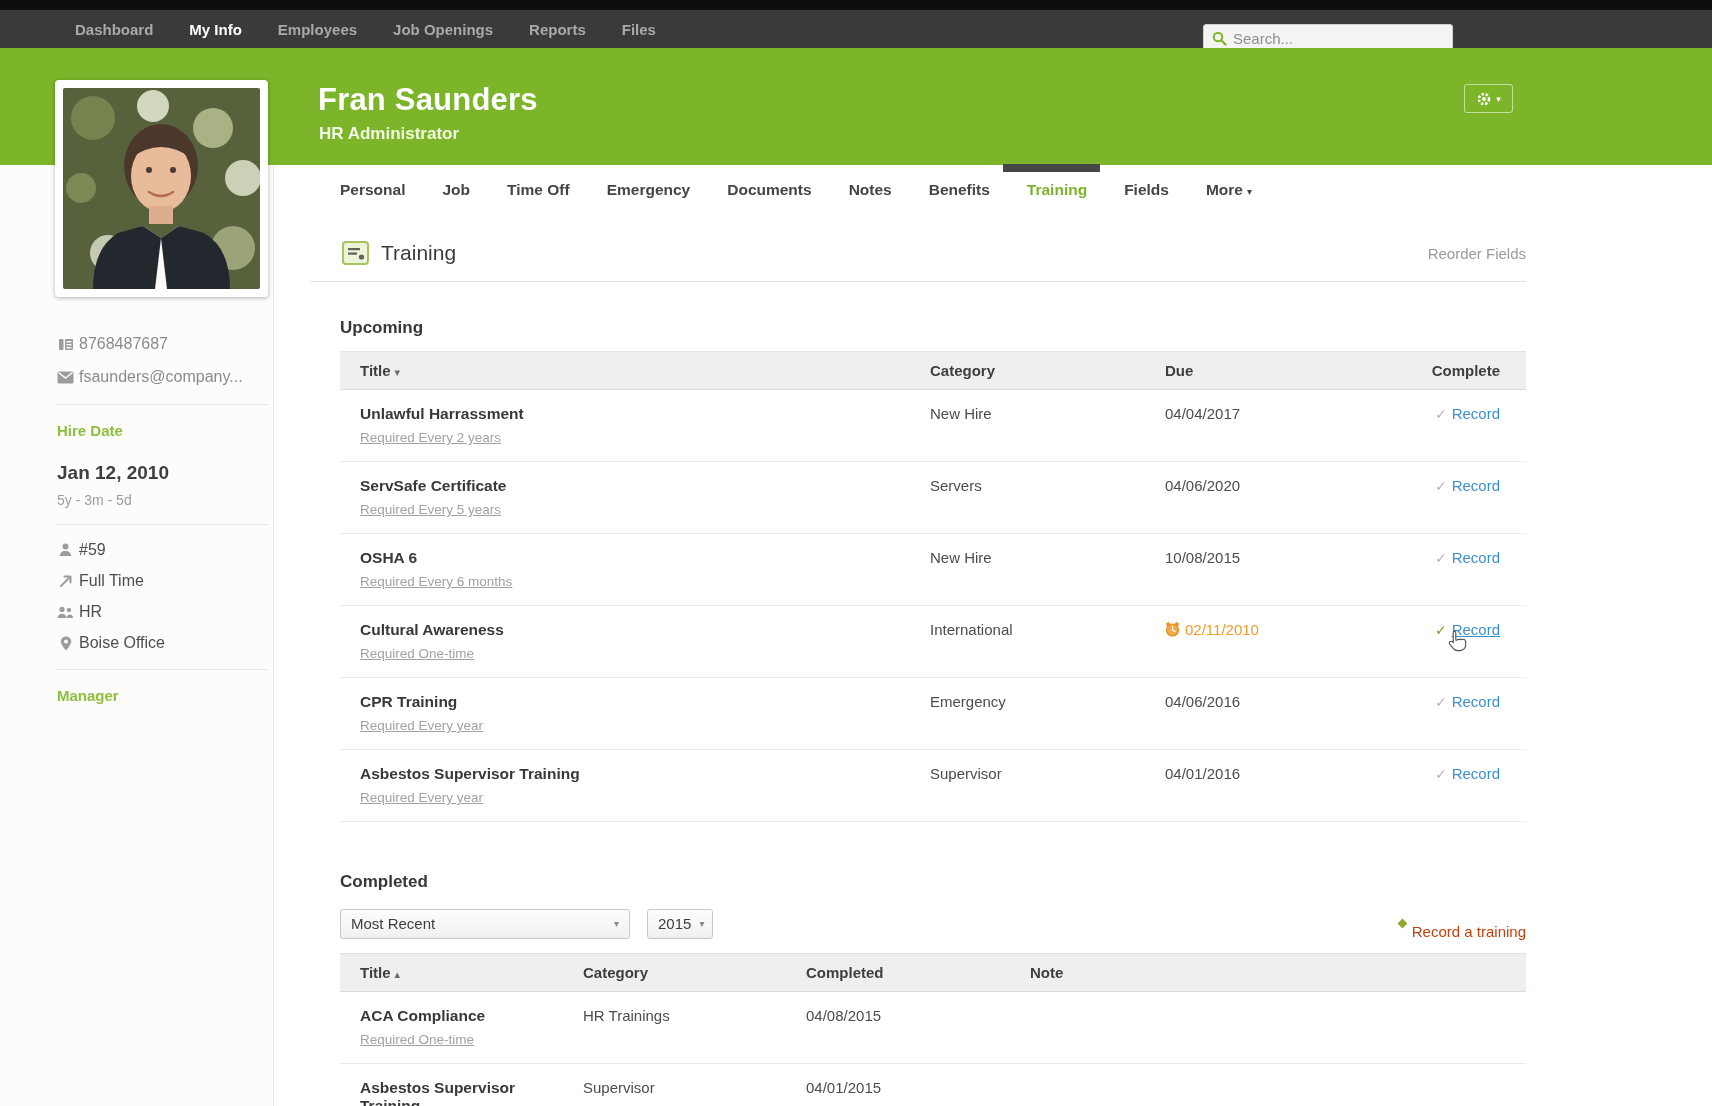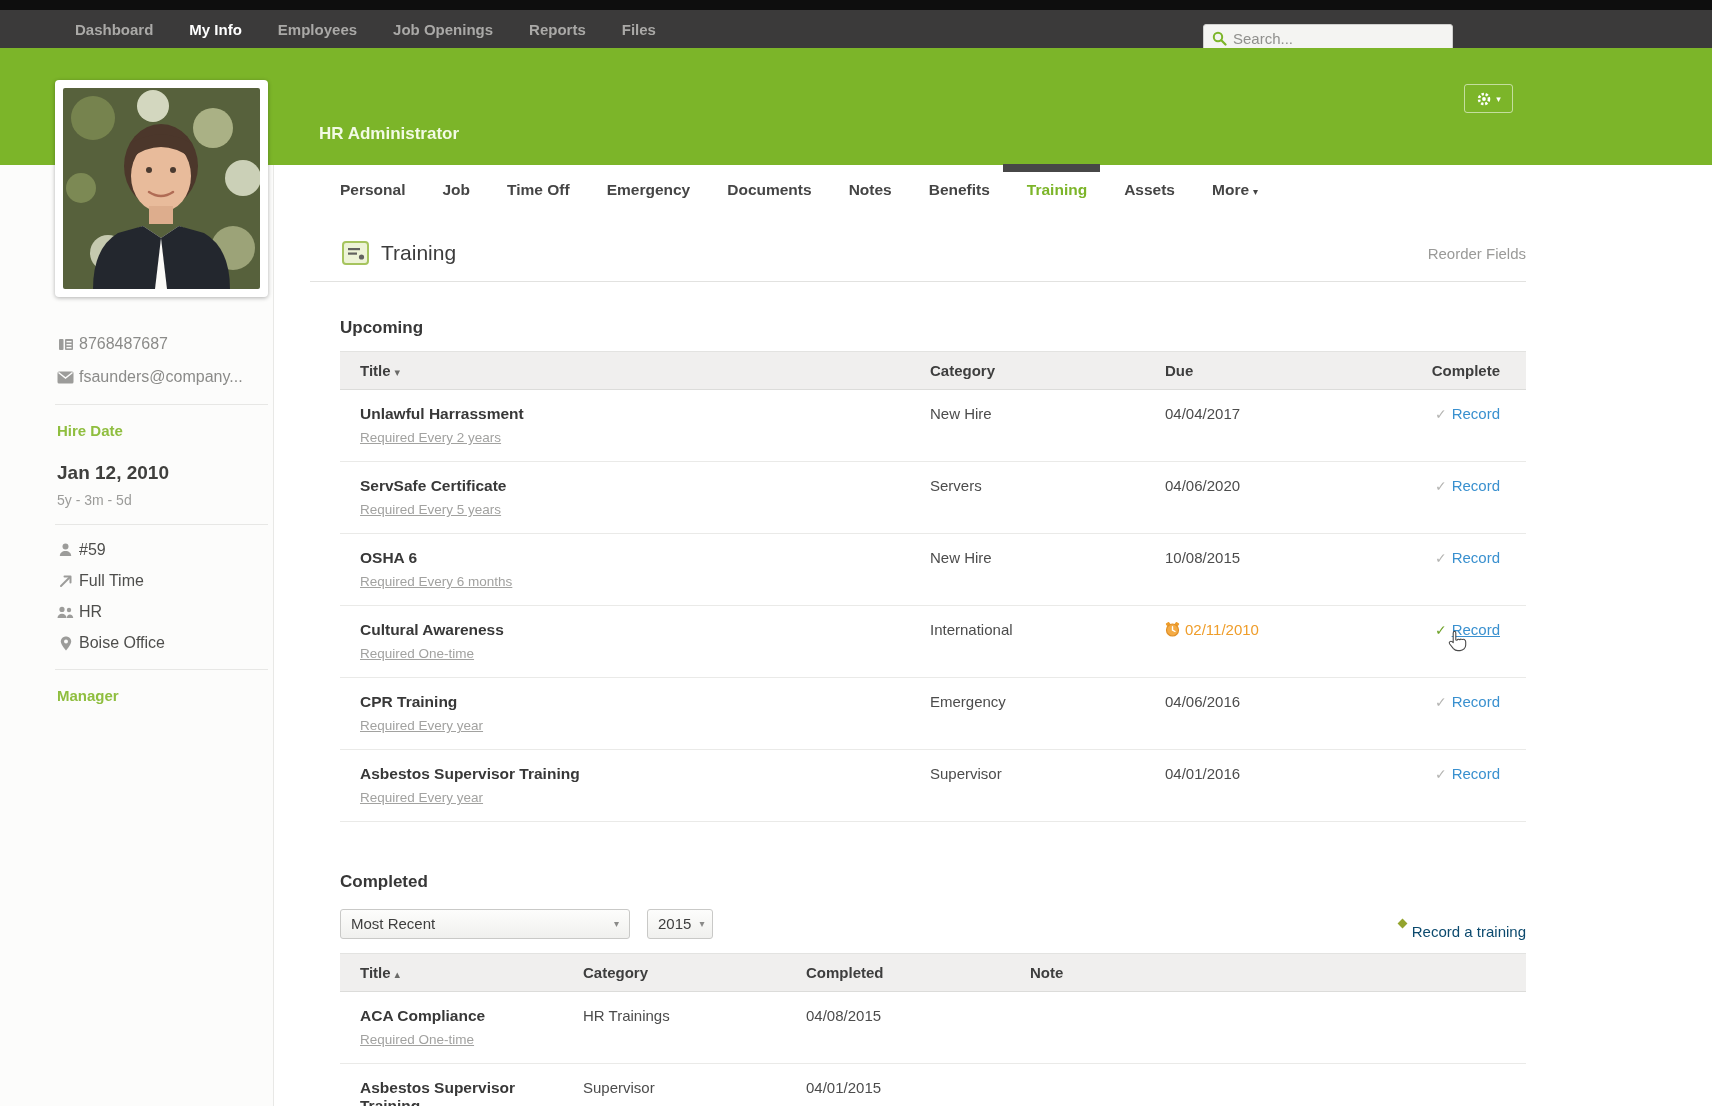--- a/index.html
+++ b/index.html
@@ -79,21 +79,21 @@
   .sort-arrow { font-size:11px; color:#6b6b69; margin-left:4px; }
 
   .filter-row { display:flex; align-items:center; margin:15px 0 0 30px; width:1186px; }
   .select { height:30px; background:linear-gradient(#fdfdfc,#f0f0ee); border:1px solid #c9c9c7; border-radius:3px;
       display:flex; align-items:center; padding:0 10px; font-size:15px; color:#3e3e3e; cursor:pointer; }
   .select .caret { margin-left:auto; color:#8a8a88; font-size:10px; padding-left:8px; }
   .sel-sort { width:290px; }
   .sel-year { width:66px; margin-left:17px; }
   .add-training { margin-left:auto; display:flex; align-items:center; gap:6px; cursor:pointer; }
   .add-diamond { width:7px; height:7px; background:#94a42e; transform:rotate(45deg); }
-  .add-training a { color:#0c4a6e; font-size:15px; text-decoration:none;margin-top:16px; }
+  .add-training a { color:#c2410c; font-size:15px; text-decoration:none;margin-top:16px; }
 
   .co-c1 { width:243px; padding-left:20px !important; }
   .co-c2 { width:223px; }
   .co-c3 { width:224px; }
   .co-c4 { width:auto; }
 
   .cursor-hand { position:absolute; left:1447px; top:630px; z-index:20; }
 </style>
 </head>
 <body>
@@ -114,20 +114,21 @@
     <div class="search-box">
       <svg width="15" height="15" viewBox="0 0 15 15">
         <circle cx="6" cy="6" r="4.2" fill="none" stroke="#7cb529" stroke-width="2"></circle>
         <line x1="9.3" y1="9.3" x2="13.5" y2="13.5" stroke="#7cb529" stroke-width="2.2" stroke-linecap="round"></line>
       </svg>
       <input type="text" placeholder="Search..." style="">
     </div>
   </div>
 
   <div class="green-band"></div>
+  <div class="emp-name">Fran Saunders</div>
   <div class="emp-title">HR Administrator</div>
   <div class="gear-btn">
     <svg width="16" height="16" viewBox="0 0 16 16">
       <circle cx="8" cy="8" r="5" fill="none" stroke="#fff" stroke-width="2.6" stroke-dasharray="2.4 1.7"></circle>
       <circle cx="8" cy="8" r="1.9" fill="#fff"></circle>
     </svg>
     <span class="caret">▾</span>
   </div>
 
   <div class="sidebar">
@@ -240,21 +241,21 @@
 
     <div class="tabs-row">
       <div class="tab">Personal</div>
       <div class="tab">Job</div>
       <div class="tab">Time Off</div>
       <div class="tab">Emergency</div>
       <div class="tab">Documents</div>
       <div class="tab">Notes</div>
       <div class="tab">Benefits</div>
       <div class="tab active">Training</div>
-      <div class="tab">Assets</div>
+      <div class="tab">Fields</div>
       <div class="tab"><span>More</span><span class="caret">▾</span></div>
     </div>
 
     <div class="section-head">
       <svg width="27" height="24" viewBox="0 0 27 24">
         <rect x="1" y="1" width="25" height="22" rx="3" fill="#edf3d6" stroke="#a6c45e" stroke-width="2"></rect>
         <rect x="6" y="7" width="12" height="2.2" fill="#62625f"></rect>
         <rect x="6" y="11.5" width="9" height="2.2" fill="#62625f"></rect>
         <circle cx="19.5" cy="16" r="2.6" fill="#62625f"></circle>
       </svg>

